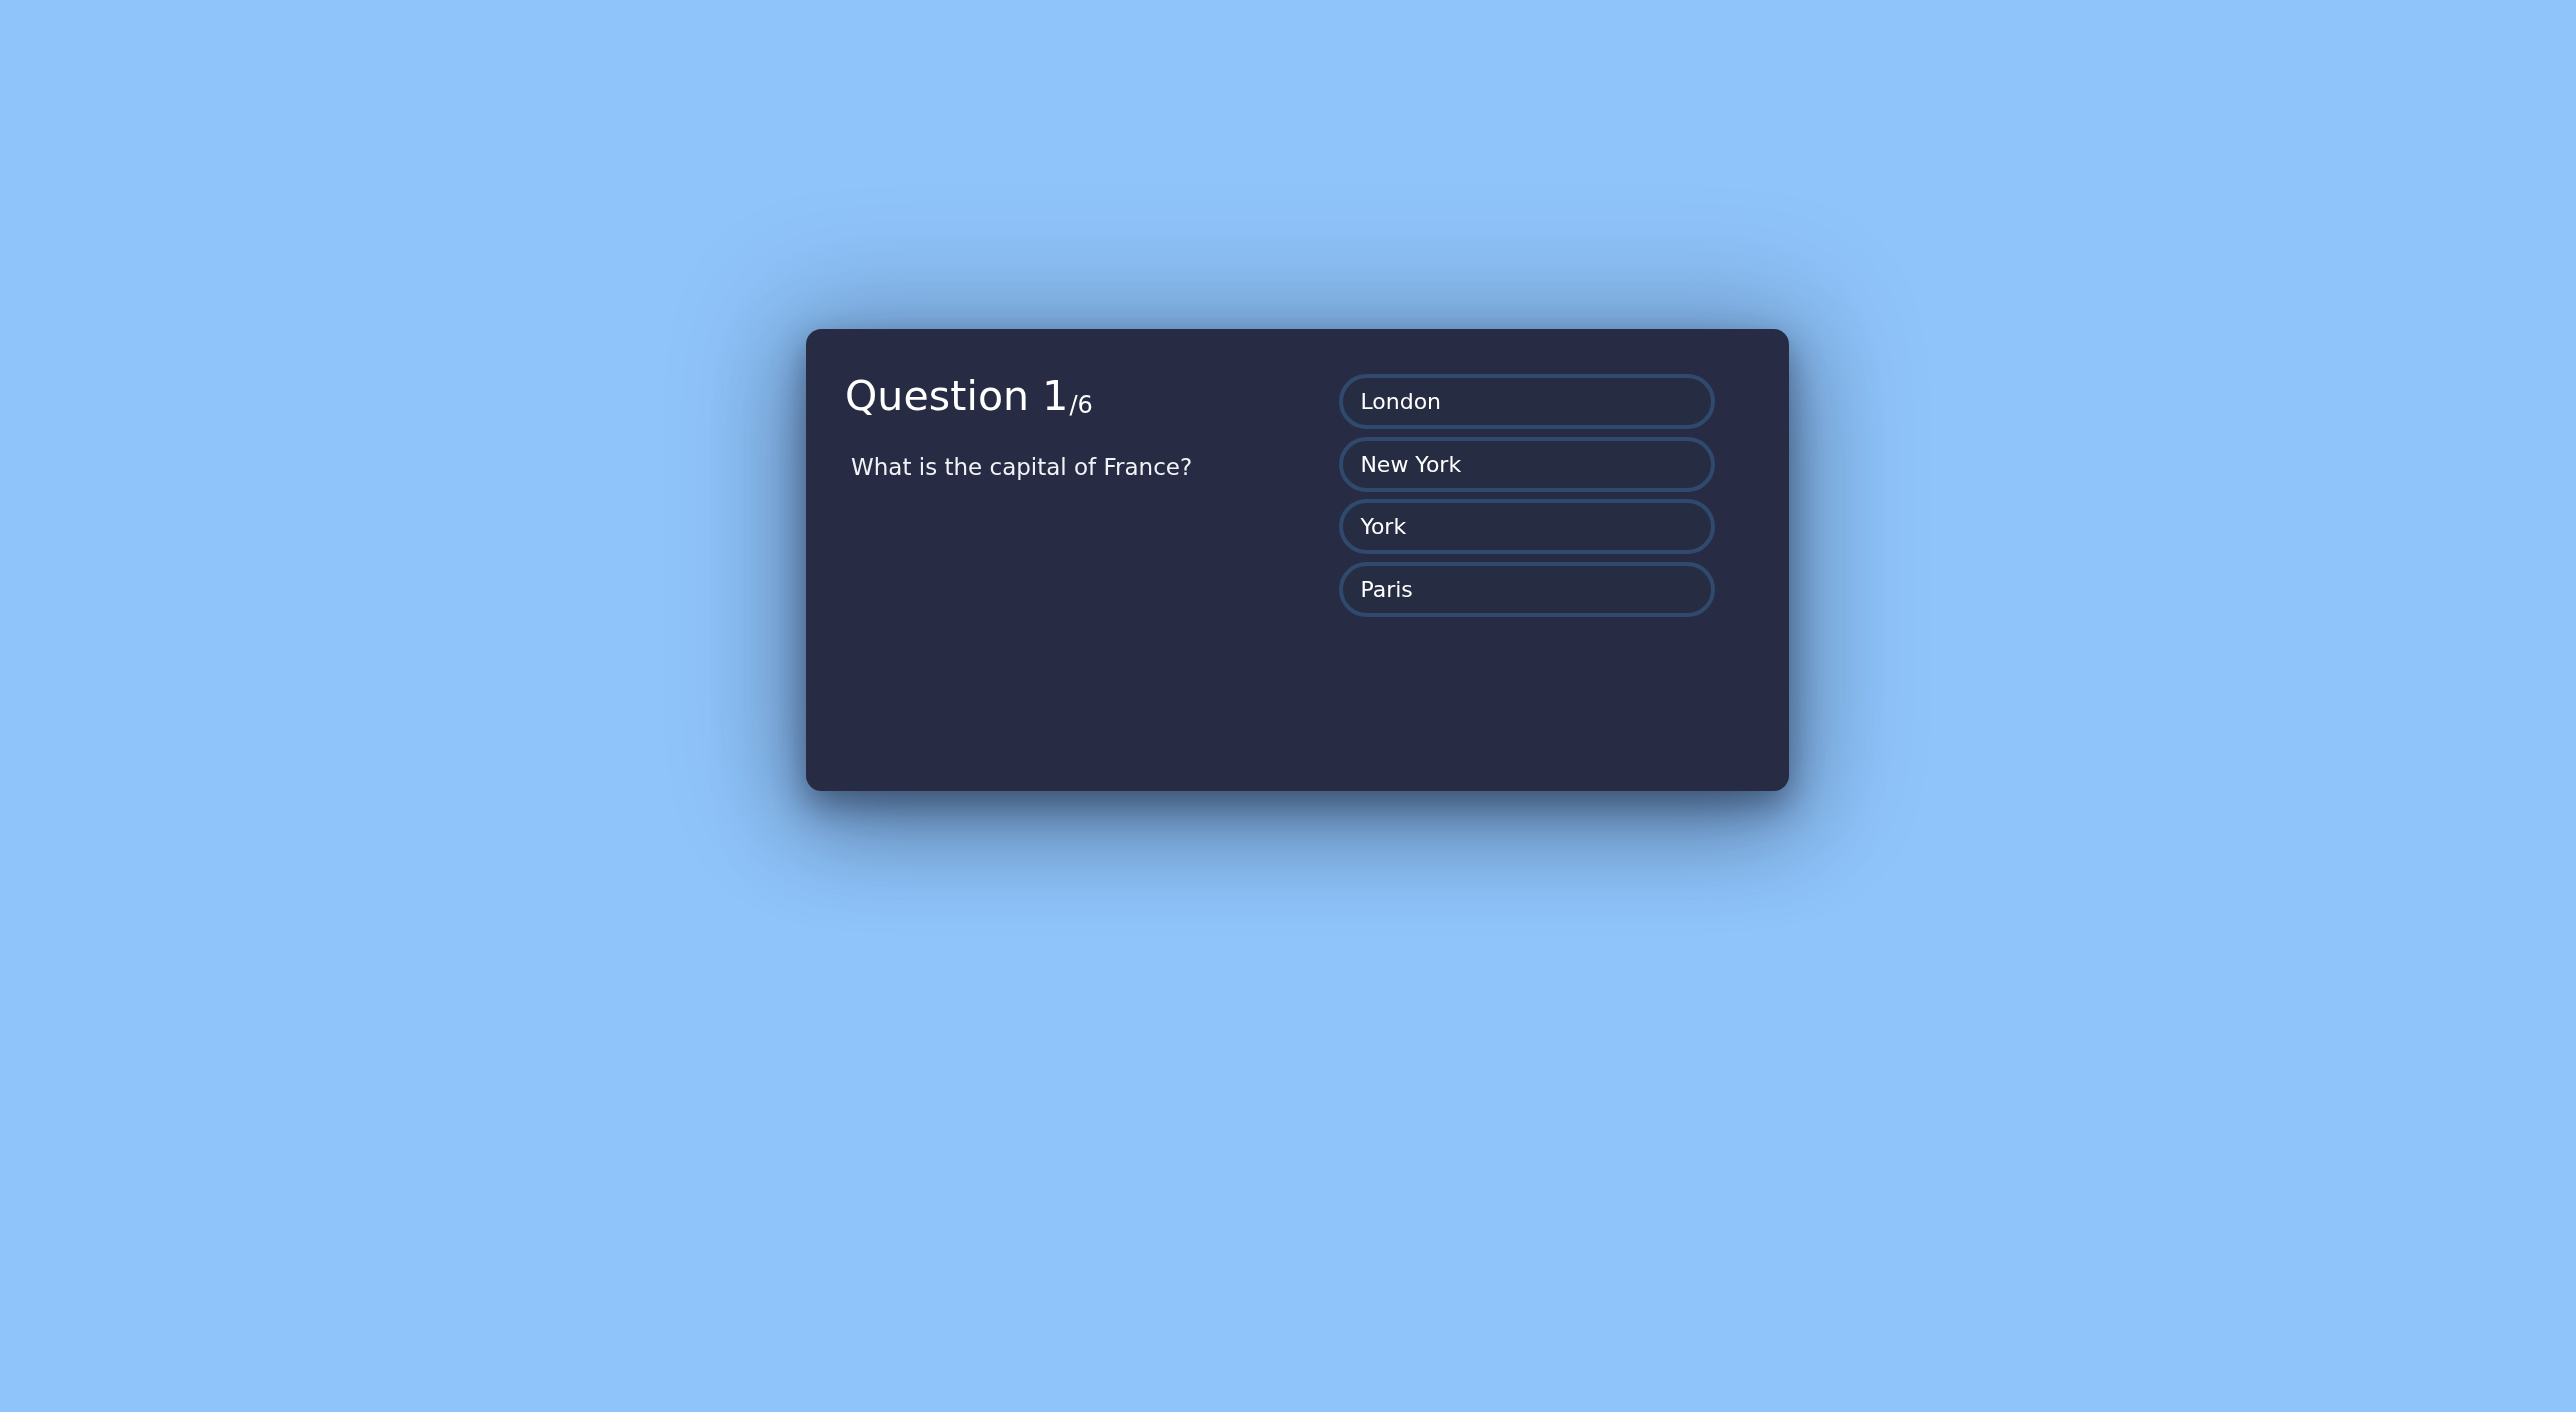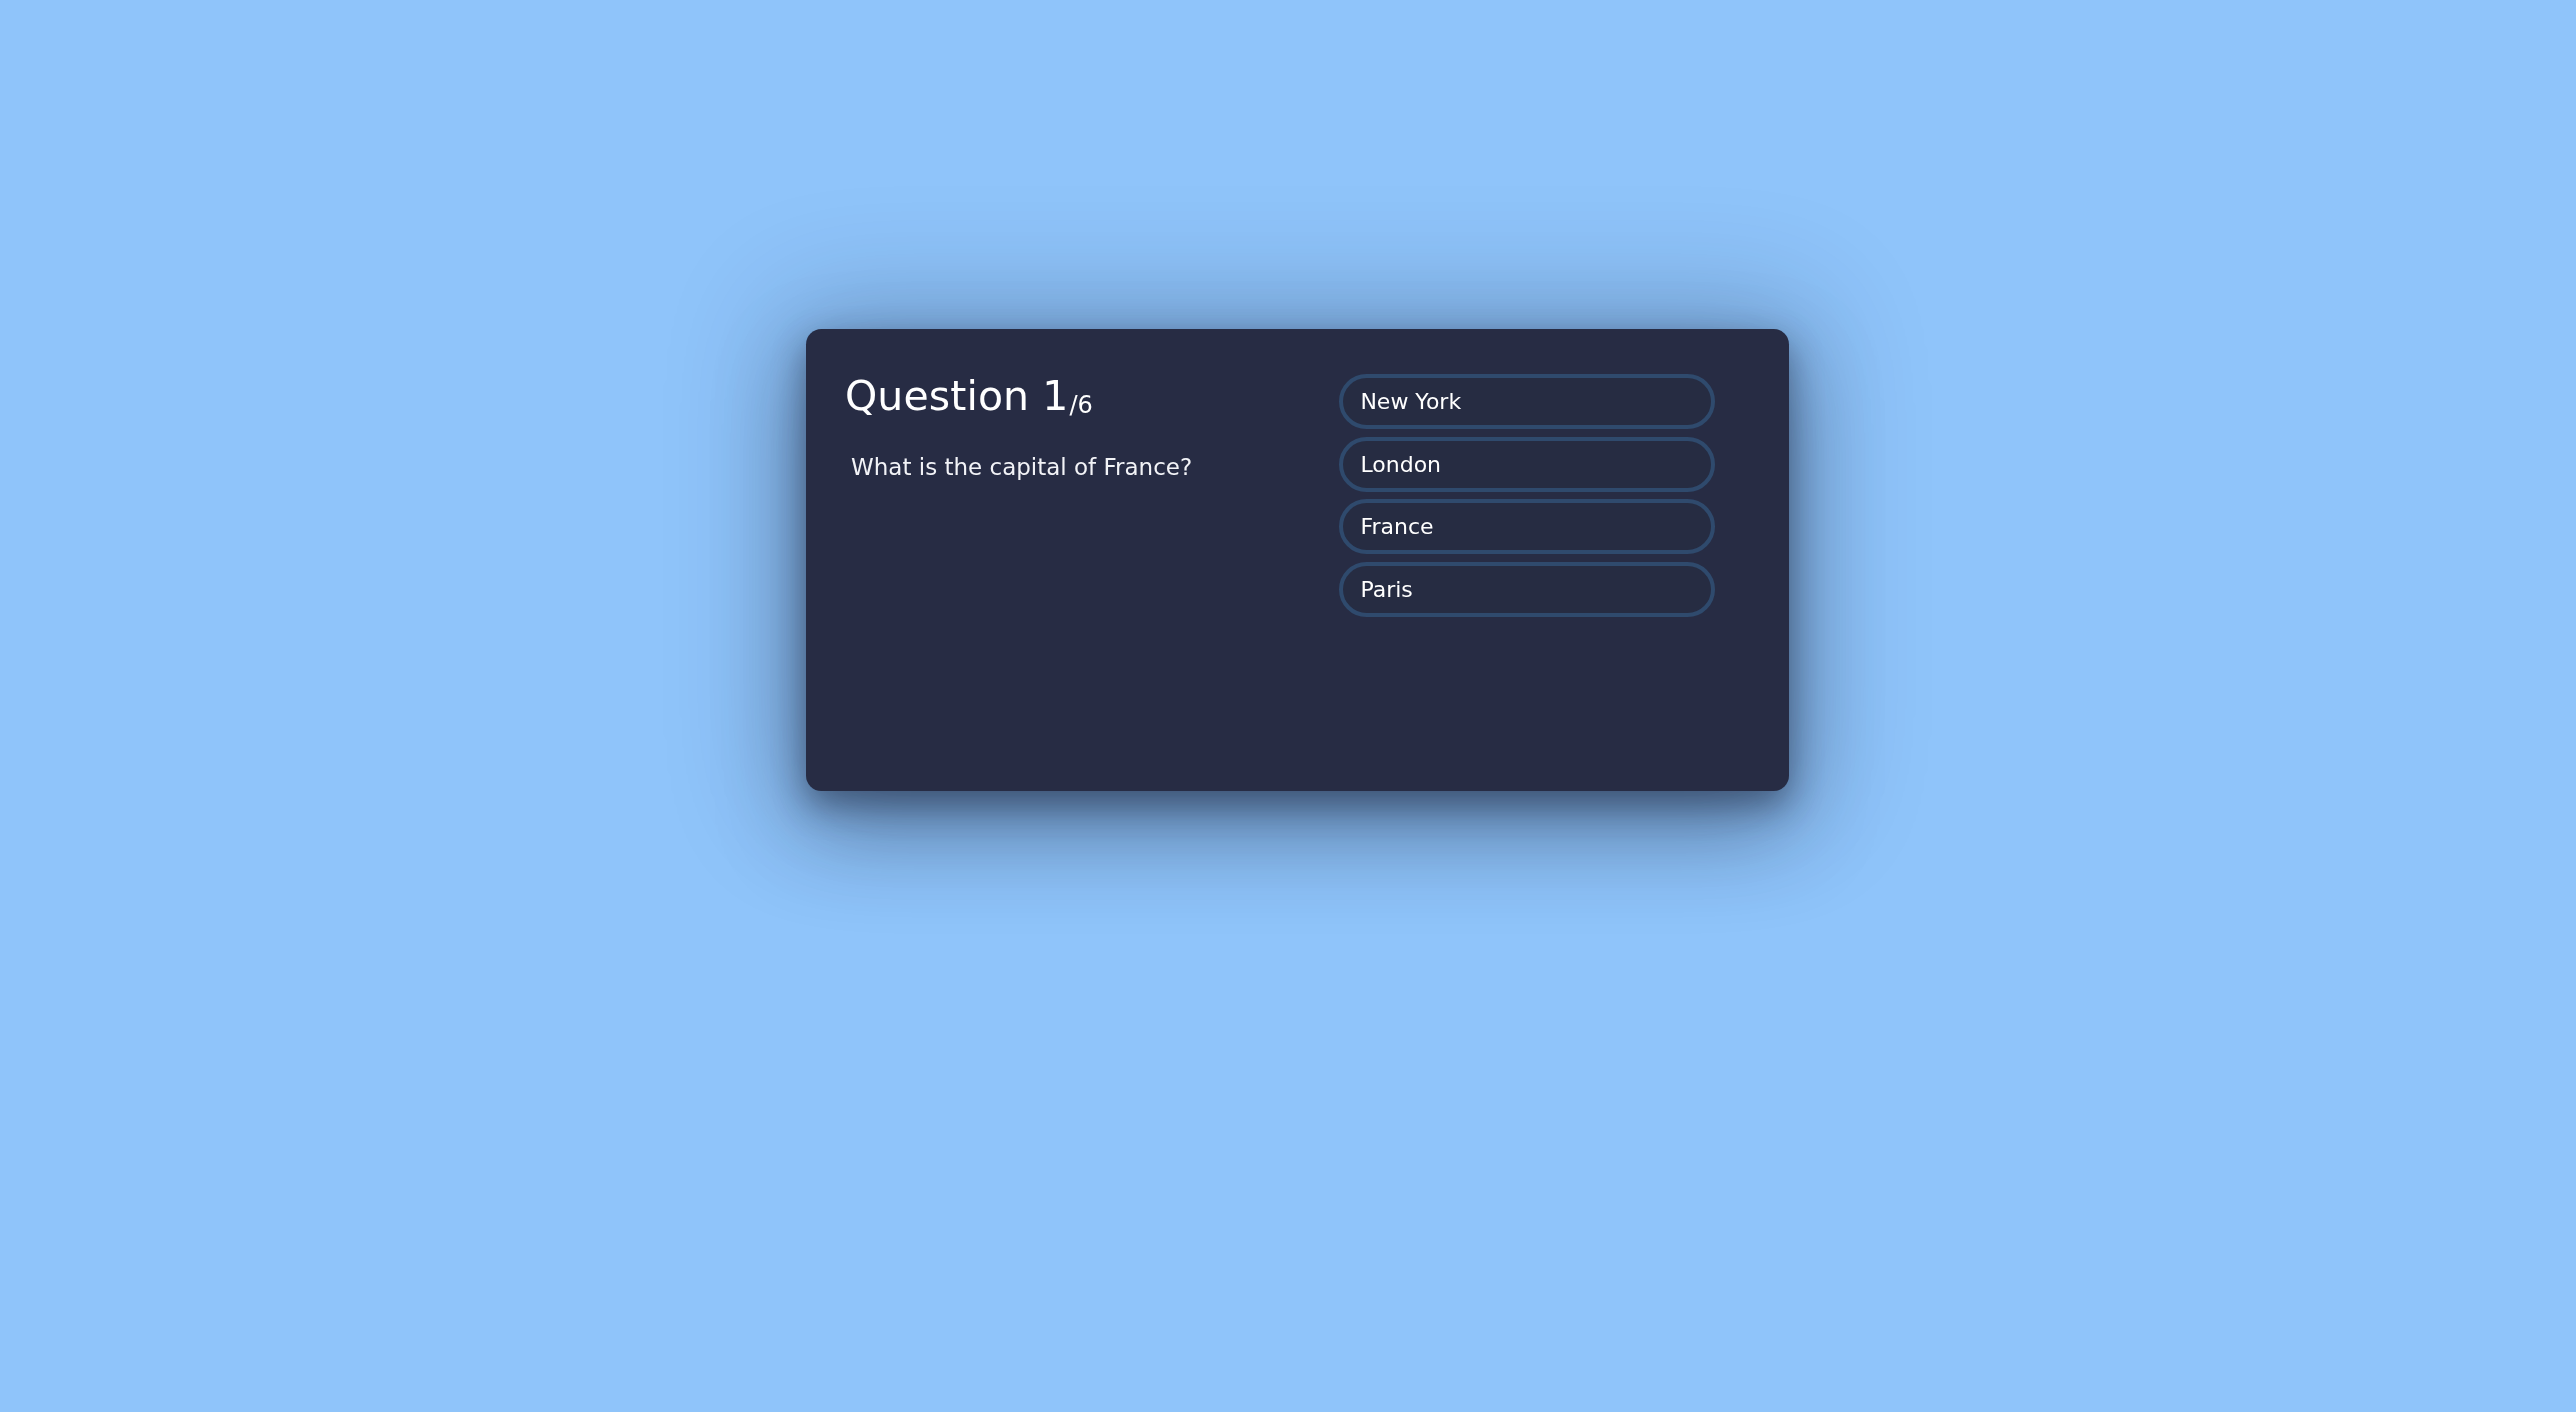--- a/index.html
+++ b/index.html
@@ -112,20 +112,20 @@
 
   <div id="question-column">
     <h1 id="question-heading">
       <span>Question</span><span class="q-index-wrap">&nbsp;<span>1</span><span id="question-counter">/6</span></span>
     </h1>
 
     <p id="question-prompt">What is the capital of France?</p>
   </div>
 
   <div id="answer-options">
+    <button class="answer-option">London</button>
     <button class="answer-option">New York</button>
-    <button class="answer-option">London</button>
-    <button class="answer-option">France</button>
+    <button class="answer-option">York</button>
     <button class="answer-option">Paris</button>
   </div>
 
 </div>
 
 
 </body></html>

